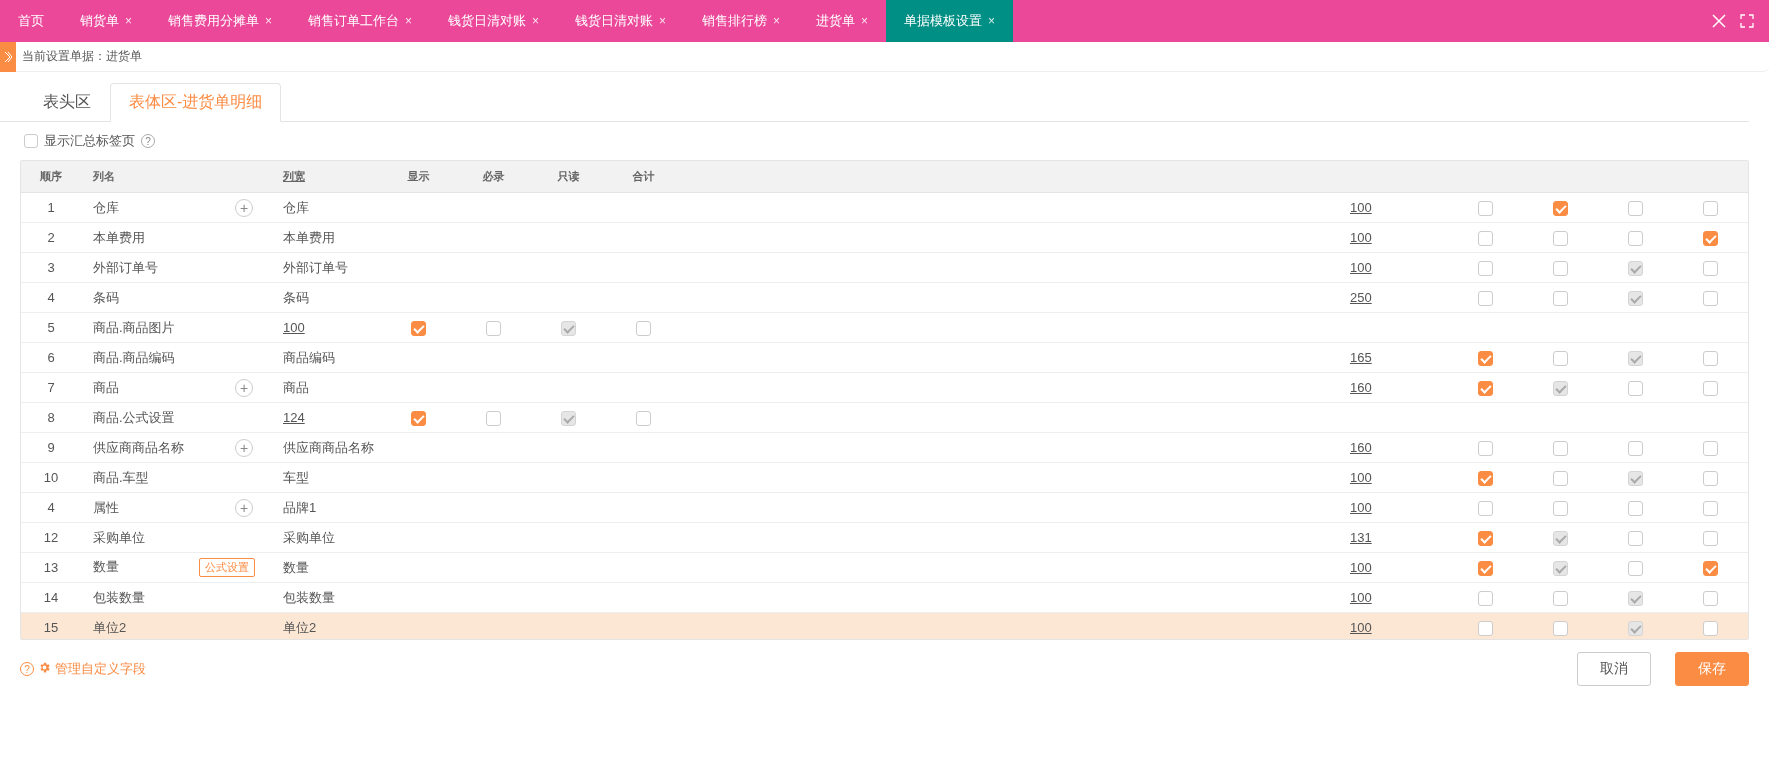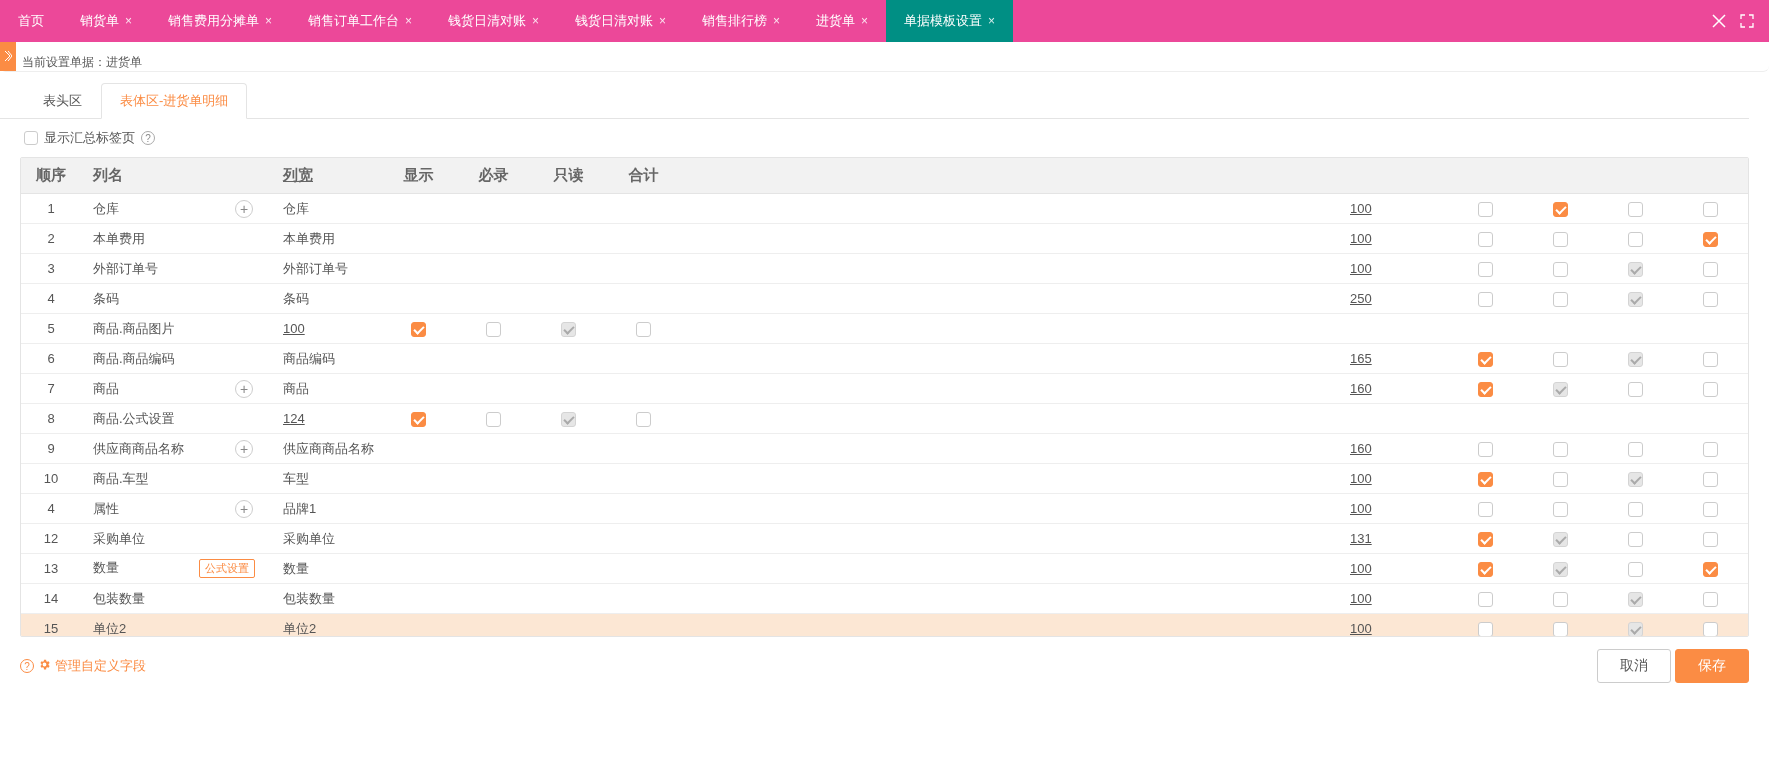--- a/index.html
+++ b/index.html
@@ -8,27 +8,27 @@
 
 .topbar { background: #ec4899; height: 42px; display: flex; align-items: stretch; position: relative; }
 .topbar .tabs { display: flex; align-items: stretch; flex: 1; overflow: hidden; }
 .topbar .tab { display: flex; align-items: center; padding: 0 18px; color: #fff; font-size: 13px; cursor: pointer; white-space: nowrap; position: relative; }
 .topbar .tab.active { background: #008f84; }
 .topbar .tab .close { margin-left: 6px; font-size: 12px; opacity: .85; }
 .topbar .right { display: flex; align-items: center; margin-right: 8px; }
 .topbar .right .icon-btn { width: 28px; height: 42px; display: flex; align-items: center; justify-content: center; color: #fff; cursor: pointer; }
 
 
-.setting-bar { display: flex; align-items: flex-end; height: 30px; border-bottom: 1px solid #eee; padding-right: 12px; border-radius: 6px; }
+.setting-bar { display: flex; align-items: center; height: 30px; border-bottom: 1px solid #eee; padding-right: 12px; border-radius: 6px; }
 .setting-bar .toggle-left { width: 16px; height: 30px; background: #fb8c44; display:flex; align-items:center; justify-content:center; color:#fff; font-size:10px; cursor:pointer; }
 .setting-bar .label { margin-left: 6px; font-size: 12px; color: #555; }
 
 
 .subtabs { display: flex; align-items: flex-end; padding: 10px 0 0 24px; }
-.subtab { padding: 8px 18px; font-size: 13px; color: #555; border: 1px solid transparent; cursor: pointer; position: relative; top: 1px; }
+.subtab { padding: 8px 18px; font-size: 16px; color: #555; border: 1px solid transparent; cursor: pointer; position: relative; top: 1px; }
 .subtab.active { color: #fb8c44; border: 1px solid #e4e4e4; border-bottom: 1px solid #fff; background: #fff; border-radius: 4px 4px 0 0; }
 .subtabs-wrap { border-bottom: 1px solid #e4e4e4; margin: 0 20px 0 0; }
 
 
 .option-row { padding: 10px 24px; display:flex; align-items:center; gap:6px; font-size:13px; color:#555; }
 .option-row .help { width:14px; height:14px; border:1px solid #aaa; border-radius:50%; display:inline-flex; align-items:center; justify-content:center; font-size:10px; color:#888; cursor:pointer; }
 
 
 .table-wrap { margin: 0 20px; border: 1px solid #e4e4e4; border-radius: 2px; position: relative; height: 480px; overflow: hidden; display:flex; flex-direction:column; }
 .tbody-scroll { overflow-y: scroll; flex:1; }
@@ -43,32 +43,32 @@
 .chk:disabled { background:#f2f2f2; border-color:#ddd; cursor:not-allowed; }
 .chk:disabled:checked { background:#e6e6e6; border-color:#d4d4d4; }
 .chk:disabled:checked::after { border-color:#aaa; }
 
 
 .footer { position: relative; margin: 12px 20px 10px; display:flex; align-items:center; }
 .footer .left { display:flex; align-items:center; gap:4px; }
 .footer .left .q { width:14px; height:14px; border:1px solid #fb8c44; border-radius:50%; color:#fb8c44; font-size:10px; display:inline-flex; align-items:center; justify-content:center; }
 .footer .left .gear { color:#fb8c44; font-size:13px; }
 .footer .left a { color:#fb8c44; font-size:13px; cursor:pointer; }
-.footer .right { margin-left:auto; display:flex; gap:4px; }
+.footer .right { margin-left:auto; display:flex; gap:24px; }
 .btn { height:34px; padding:0 22px; border-radius:3px; font-size:14px; cursor:pointer; border:1px solid #ccc; background:#fff; color:#555; }
 .btn.primary { background:#fb8c44; border-color:#fb8c44; color:#fff; }
 
 
 .tbody-scroll::-webkit-scrollbar { width:10px; }
 .tbody-scroll::-webkit-scrollbar-thumb { background:#d9d9d9; border-radius:5px; }
 .tbody-scroll::-webkit-scrollbar-track { background:#f3f3f3; }
 
 .hdr-scroll-gutter { width:10px; background:#f2f2f2; }
 .thead-row { display:flex; background:#f2f2f2; border-bottom:1px solid #e4e4e4; }
-.thead-row > div { padding:8px 12px; font-size:15px; color:#666; font-weight:bold; }
+.thead-row > div { padding:8px 12px; font-size:11px; color:#666; font-weight:bold; }
 .data-row { display:flex; align-items:center; border-bottom:1px solid #eee; min-height:30px; }
 .data-row > div { padding:5px 12px; font-size:13px; color:#555; overflow:hidden; white-space:nowrap; text-overflow:ellipsis; }
 .data-row.highlight { background:#fce7d4; }
 .c-idx { width:60px; text-align:center; }
 .c-name { width:190px; display:flex; }
 .c-name .txt { flex:1; }
 .c-disp { flex:1; }
 .c-w { width:110px;text-decoration:underline; }
 .c-chk { width:75px; text-align:center; }
 </style>

